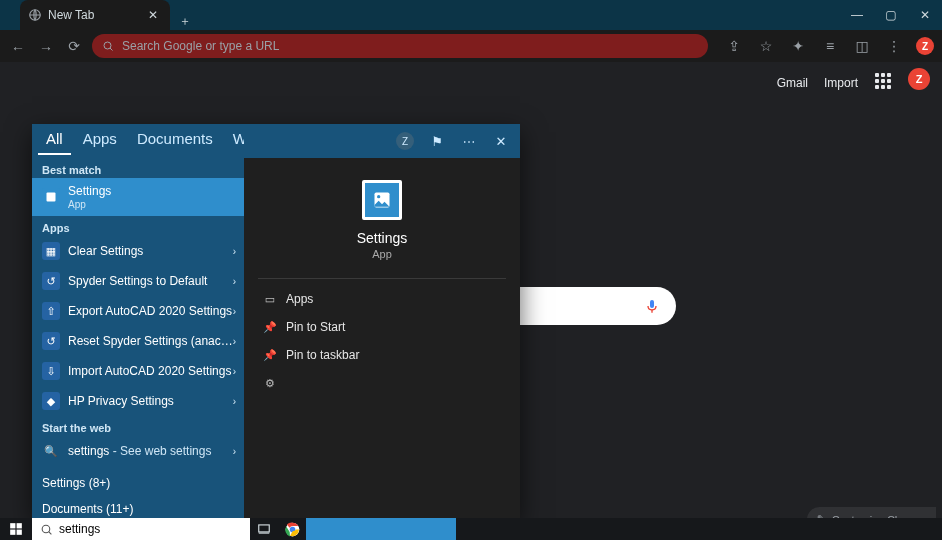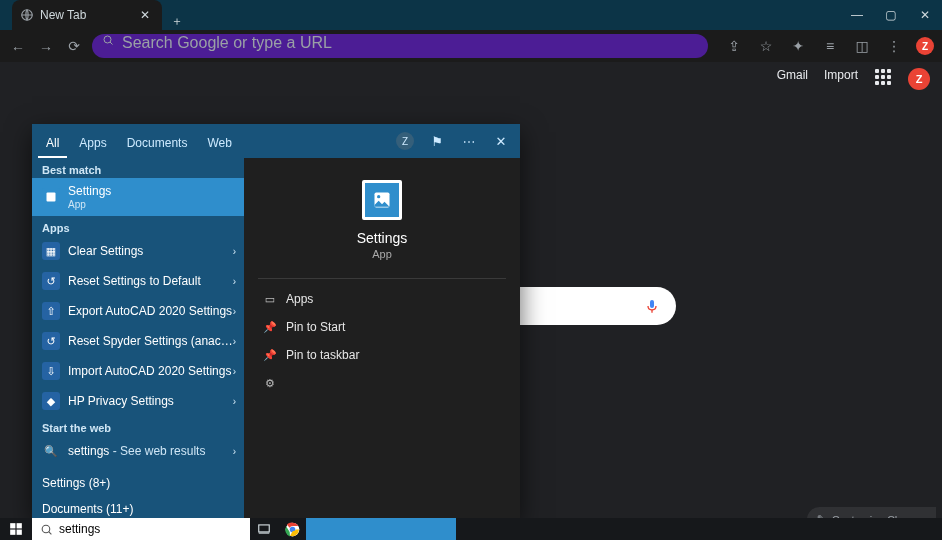--- a/index.html
+++ b/index.html
@@ -1,45 +1,45 @@
 <!DOCTYPE html>
 <html><head>
 <meta charset="utf-8">
 <style>
 *{margin:0;padding:0;box-sizing:border-box;font-family:"Segoe UI",Arial,sans-serif;-webkit-font-smoothing:antialiased}
 html,body{width:942px;height:540px;overflow:hidden;background:#202124}
 
 .titlebar{height:30px;background:#0c3447;display:flex;align-items:flex-end;color:#cfd8dc;font-size:12px}
-.tab{height:30px;width:150px;background:#1b1b1b;border-top-left-radius:8px;border-top-right-radius:8px;display:flex;align-items:center;padding:0 8px;gap:6px;margin-left:12px}
+.tab{height:30px;width:150px;background:#1b1b1b;border-top-left-radius:8px;border-top-right-radius:8px;display:flex;align-items:center;padding:0 8px;gap:6px;margin-left:20px}
 .tab-close,.newtab{width:18px;height:18px;display:flex;align-items:center;justify-content:center;border-radius:3px;color:#cfd8dc;font-size:12px}
 .newtab{margin-left:6px}
 .wincontrols{margin-left:auto;display:flex}
 .wincontrols div{width:34px;height:30px;display:flex;align-items:center;justify-content:center;color:#cfd8dc;font-size:12px}
 
 .toolbar{height:32px;background:#1b1b1b;display:flex;align-items:center;padding:0 8px;gap:8px}
 .toolbar .ico{width:20px;height:20px;display:flex;align-items:center;justify-content:center;color:#9aa0a6;font-size:14px}
-.omnibox{flex:1;height:24px;background:#4c1d95;border-radius:12px;display:flex;padding:0 10px;gap:8px;color:#9aa0a6;font-size:16px}
+.omnibox{flex:1;height:24px;background:#7f1d1d;border-radius:12px;display:flex;align-items:center;padding:0 10px;gap:8px;color:#9aa0a6;font-size:12px}
 .tb-right{display:flex;align-items:center;gap:12px;margin-left:8px}
 .avatar{width:18px;height:18px;border-radius:50%;background:#ea4335;color:#fff;display:flex;align-items:center;justify-content:center;font-size:10px;font-weight:600}
 
 .page{position:relative;height:478px;background:#202124}
-.pagehead{position:absolute;top:6px;right:12px;display:flex;align-items:flex-start;gap:16px;color:#e8eaed;font-size:12px}
+.pagehead{position:absolute;top:6px;right:12px;display:flex;align-items:flex-end;gap:16px;color:#e8eaed;font-size:12px}
 .appsgrid{width:18px;height:18px;display:grid;grid-template-columns:repeat(3,4px);grid-template-rows:repeat(3,4px);gap:2px;justify-content:center;align-content:center}
 .appsgrid span{width:4px;height:4px;background:#e8eaed;border-radius:1px}
 .avatar-lg{width:22px;height:22px;border-radius:50%;background:#ea4335;color:#fff;display:flex;align-items:center;justify-content:center;font-size:11px;font-weight:600}
 .logo{position:absolute;top:100px;left:50%;transform:translateX(-50%);font-size:66px;font-weight:600;letter-spacing:-3px;color:#fff;font-family:"Product Sans",Arial,sans-serif}
 .searchbox{position:absolute;top:225px;left:50%;transform:translateX(-50%);width:410px;height:38px;background:#fff;border-radius:22px;display:flex;align-items:center;padding:0 16px;justify-content:flex-end}
 .mic{width:16px;height:16px}
 .addsc{position:absolute;top:280px;left:50%;transform:translateX(-50%);text-align:center;color:#e8eaed;font-size:11px}
 .addsc .circ{width:32px;height:32px;border-radius:50%;background:#3c4043;display:flex;align-items:center;justify-content:center;color:#e8eaed;font-size:18px;margin:0 auto 8px}
 .customise{position:absolute;bottom:8px;right:6px;background:#303134;color:#9aa0a6;border-radius:14px 0 0 14px;font-size:11px;padding:6px 10px;display:flex;align-items:center;gap:6px}
 
 .startmenu{position:absolute;left:32px;bottom:22px;width:488px;height:394px;display:flex;box-shadow:0 8px 24px rgba(0,0,0,.6);font-size:12px;color:#fff}
 .sm-left{width:212px;background:#18537a;display:flex;flex-direction:column}
-.sm-tabs{display:flex;align-items:flex-end;height:34px;padding:0 6px;gap:4px;font-size:12px;color:#cdeaff}
+.sm-tabs{display:flex;align-items:flex-start;height:34px;padding:0 6px;gap:4px;font-size:15px;color:#cdeaff}
 .sm-tabs .t{padding:6px 8px;border-bottom:2px solid transparent}
 .sm-tabs .t.active{border-bottom-color:#fff;color:#fff}
 .sm-section{padding:6px 10px 2px;font-size:11px;color:#cfe6f5;font-weight:600}
 .sm-item{display:flex;align-items:center;gap:8px;padding:6px 10px;font-size:12px;position:relative}
 .sm-item.sel{background:#2f8ecc}
 .sm-item .bico{width:18px;height:18px;border-radius:3px;display:flex;align-items:center;justify-content:center;font-size:11px;background:#2563a3;flex-shrink:0}
 .sm-item .txt{flex:1;white-space:nowrap;overflow:hidden;text-overflow:ellipsis}
 .sm-item .subtxt{display:block;font-size:10px;color:#cfe6f5;margin-top:1px}
 .sm-item .chev{position:absolute;right:8px;color:#cfe6f5;font-size:10px}
 .sm-left .fill{flex:1}
@@ -165,21 +165,21 @@
     </div>
     <div class="sm-section">Apps</div>
 
     <div class="sm-item">
         <span class="bico">▦</span>
         <span class="txt">Clear Settings</span>
         <span class="chev">›</span>
       </div>
     <div class="sm-item">
         <span class="bico">↺</span>
-        <span class="txt">Reset Settings to Default</span>
+        <span class="txt">Spyder Settings to Default</span>
         <span class="chev">›</span>
       </div>
     <div class="sm-item">
         <span class="bico">⇧</span>
         <span class="txt">Export AutoCAD 2020 Settings</span>
         <span class="chev">›</span>
       </div>
     <div class="sm-item">
         <span class="bico">↺</span>
         <span class="txt">Reset Spyder Settings (anaconda3)</span>
@@ -192,21 +192,21 @@
       </div>
     <div class="sm-item">
         <span class="bico">◆</span>
         <span class="txt">HP Privacy Settings</span>
         <span class="chev">›</span>
       </div>
 
     <div class="sm-section">Start the web</div>
     <div class="sm-item">
       <span class="bico" style="background:transparent">🔍</span>
-      <span class="txt"><span>settings</span><span style="color:#cfe6f5"> - See web results</span></span>
+      <span class="txt"><span>settings</span><span style="color:#cfe6f5"> - See web settings</span></span>
       <span class="chev">›</span>
     </div>
     <div class="sm-item" style="padding-top:10px">
         <span class="txt">Settings (8+)</span>
       </div>
     <div class="sm-item">
         <span class="txt">Documents (11+)</span>
       </div>
     <div class="fill"></div>
   </div>

